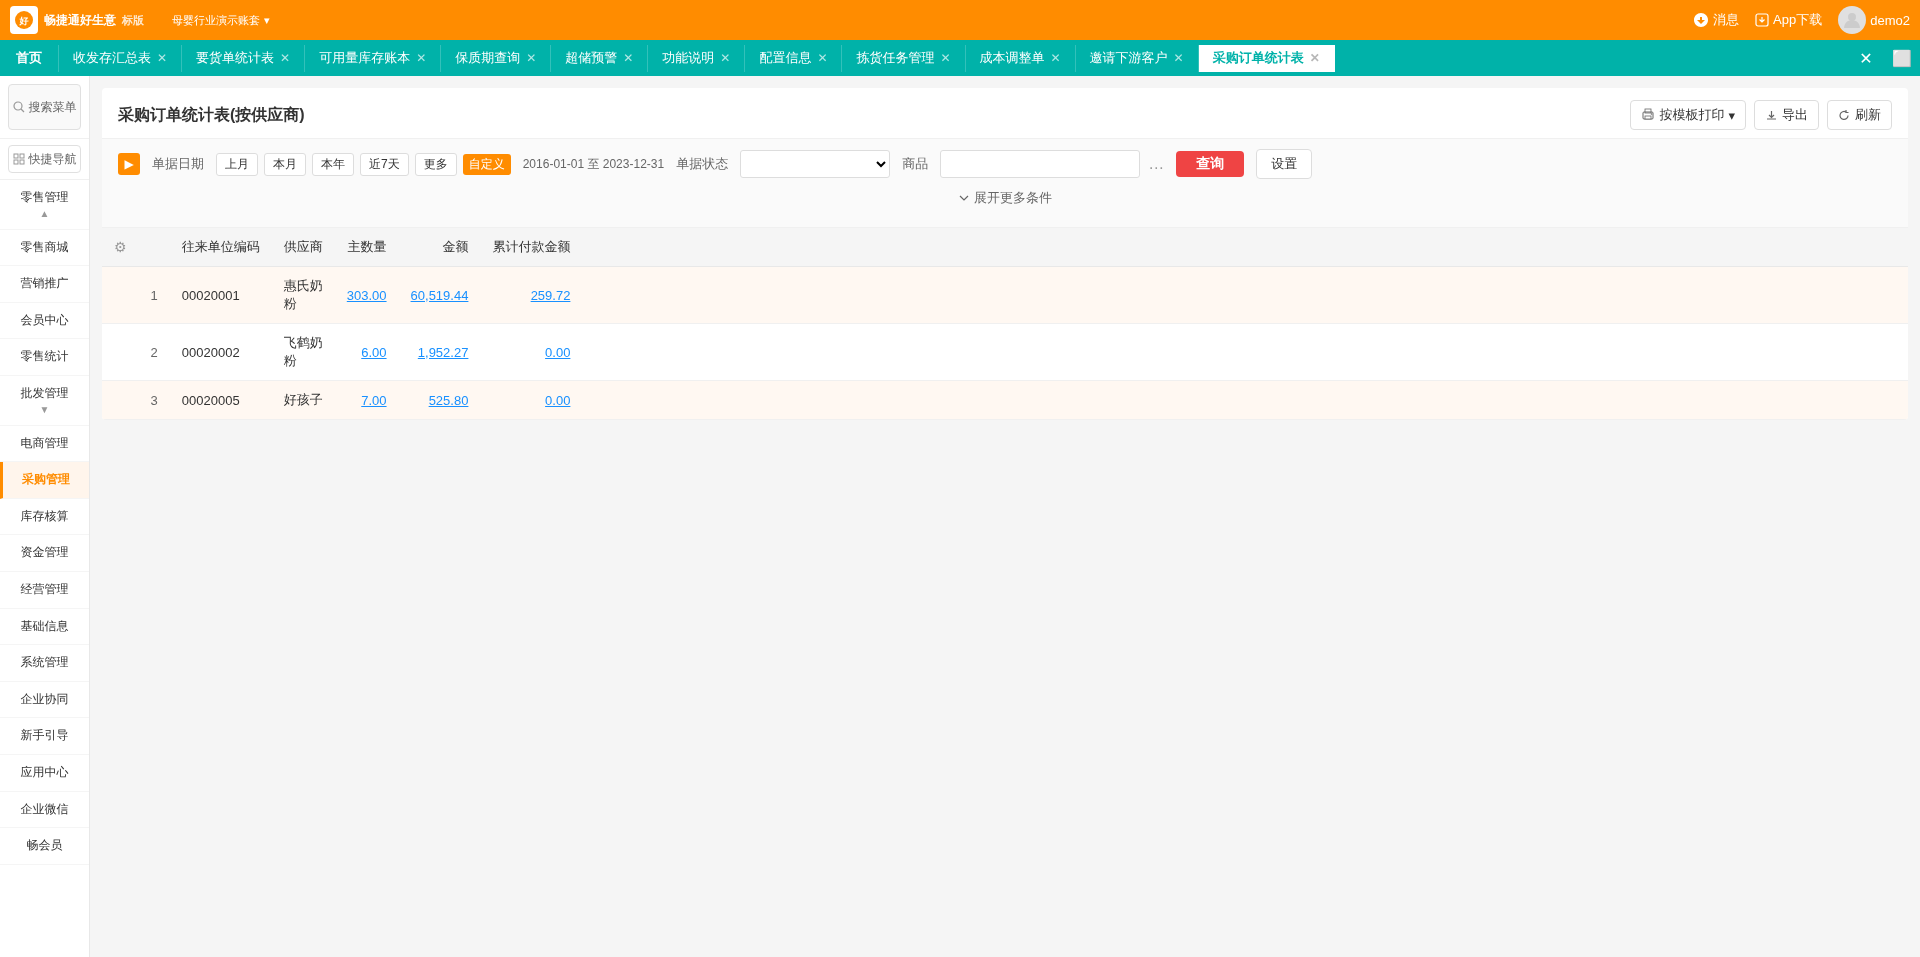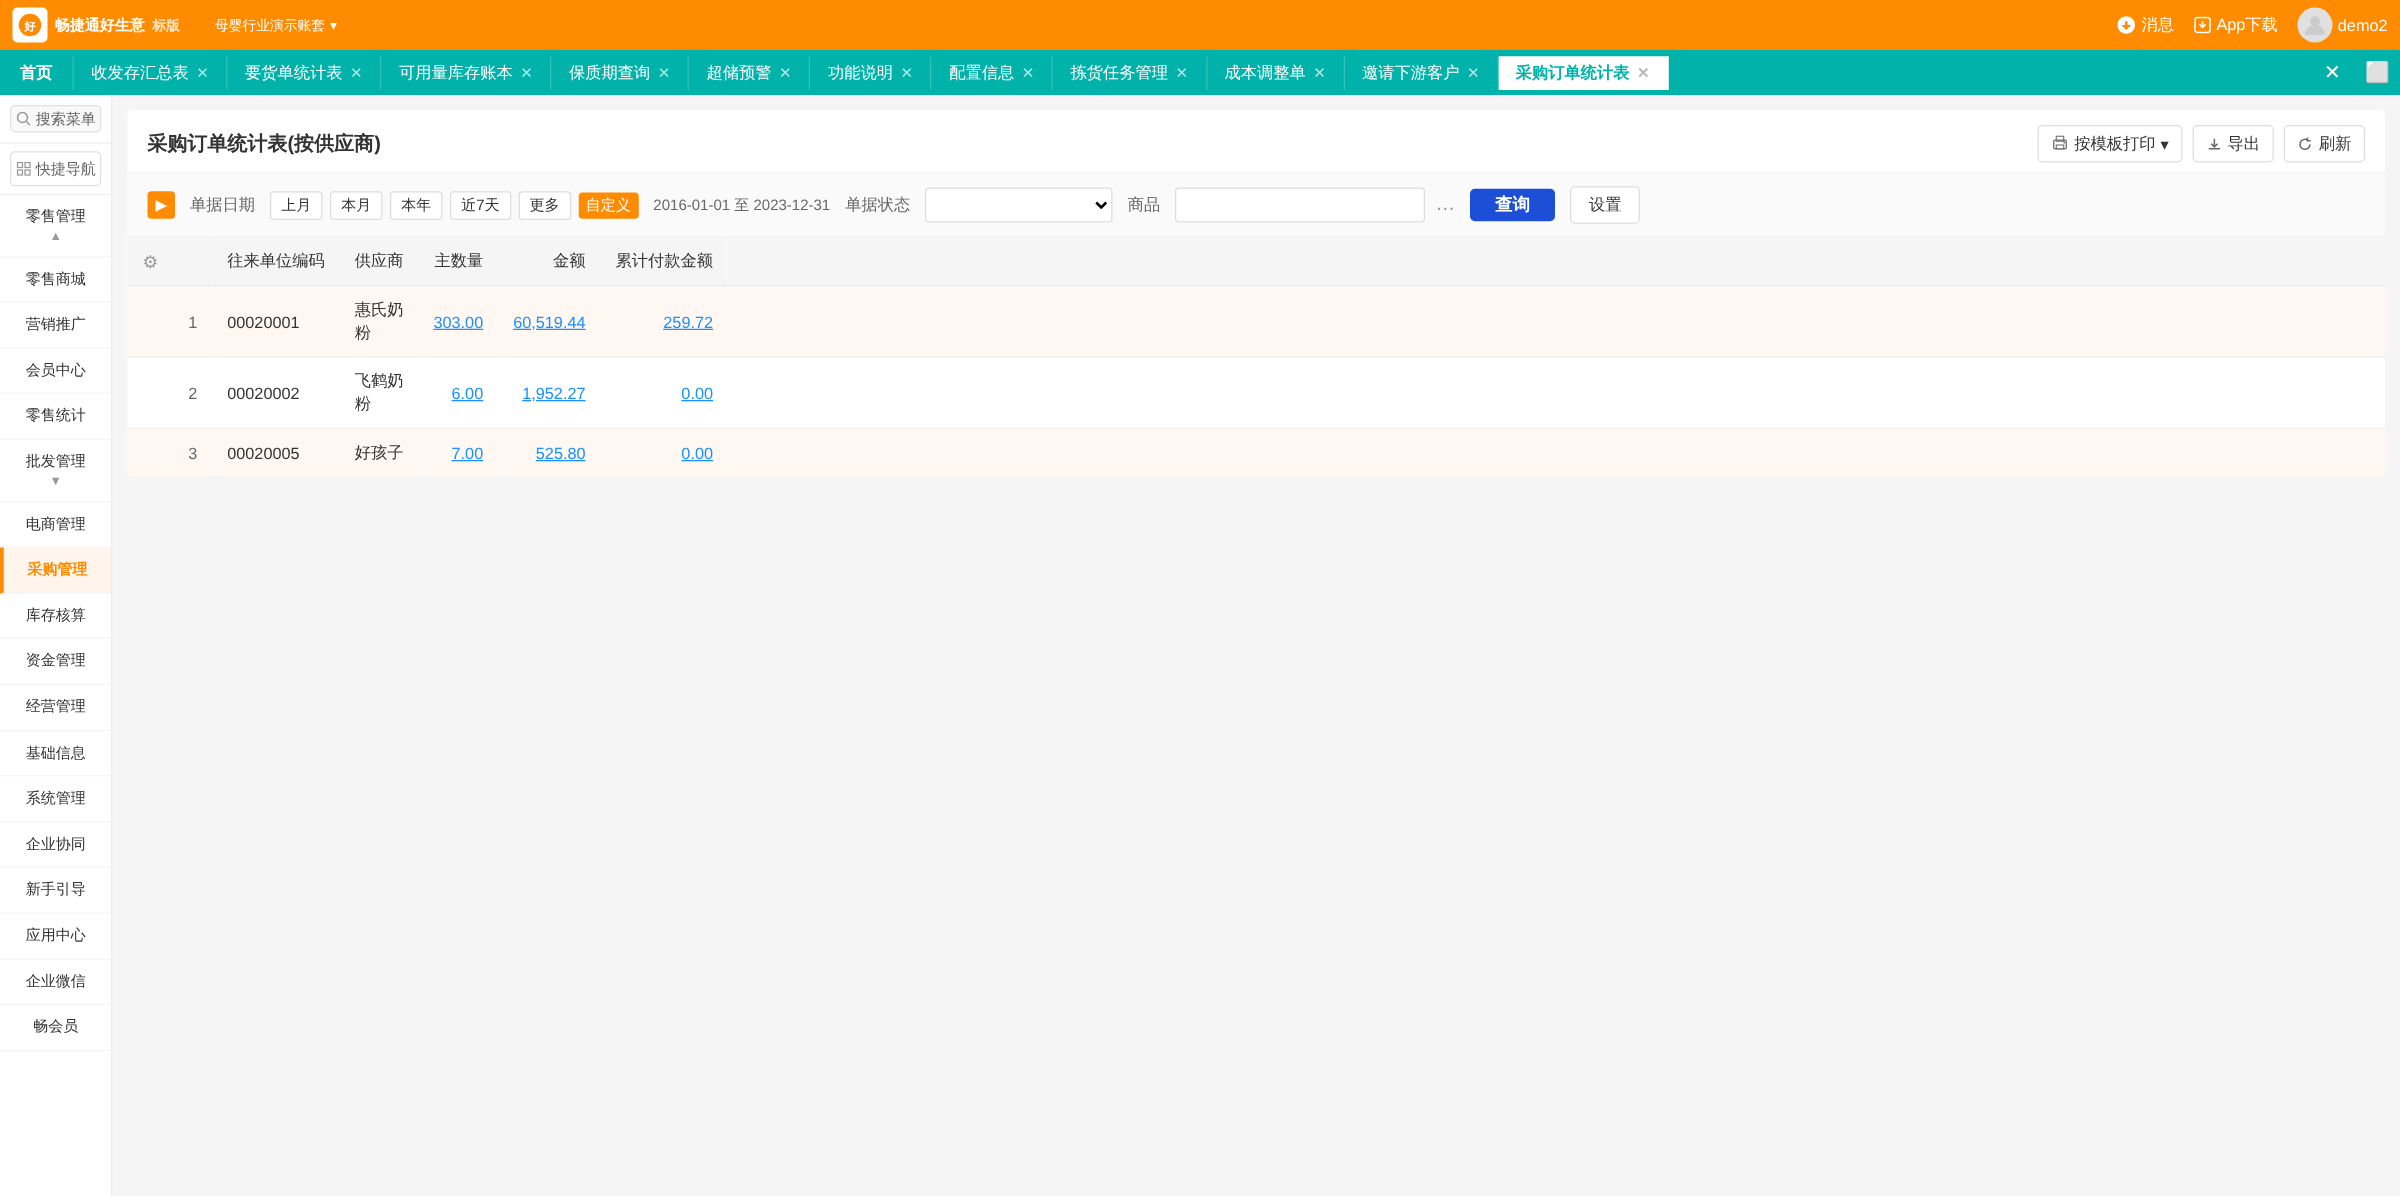--- a/index.html
+++ b/index.html
@@ -66,21 +66,21 @@
       flex-direction: column;
       flex-shrink: 0;
       overflow-y: auto;
     }
     .sidebar-search {
       padding: 8px;
       border-bottom: 1px solid #f0f0f0;
     }
     .sidebar-search-btn {
       width: 100%;
-      height: 22px;
+      height: 46px;
       border: 1px solid #e0e0e0;
       border-radius: 4px;
       background: #f9f9f9;
       display: flex;
       align-items: center;
       justify-content: center;
       gap: 4px;
       cursor: pointer;
       font-size: 12px;
       color: #666;
@@ -176,21 +176,21 @@
     .filter-date-group { display: flex; align-items: center; gap: 6px; font-size: 13px; }
     .date-btn { padding: 2px 8px; border: 1px solid #ddd; border-radius: 3px; cursor: pointer; background: #fff; font-size: 12px; color: #333; }
     .date-custom { display: inline-flex; align-items: center; padding: 2px 6px; background: #ff8c00; border-radius: 3px; color: #fff; font-size: 12px; }
     .date-range { font-size: 12px; color: #666; }
     .filter-status-label { font-size: 13px; color: #666; white-space: nowrap; }
     .filter-select { height: 28px; border: 1px solid #ddd; border-radius: 3px; padding: 0 8px; font-size: 13px; min-width: 150px; background: #fff; }
     .filter-goods-label { font-size: 13px; color: #666; white-space: nowrap; }
     .filter-goods-input { height: 28px; border: 1px solid #ddd; border-radius: 3px; padding: 0 8px; font-size: 13px; min-width: 200px; }
     .filter-more-btn { display: flex; align-items: center; gap: 4px; cursor: pointer; font-size: 13px; color: #666; margin: 0 auto; padding: 6px 16px; }
     .search-btn {
-      background: #1d4ed8; color: #fff; border: none; border-radius: 4px;
+      background: #ef4444; color: #fff; border: none; border-radius: 4px;
       padding: 4px 20px; font-size: 14px; cursor: pointer; font-weight: bold; text-align: center;
     }
     .settings-btn {
       background: #fff; color: #333; border: 1px solid #ddd; border-radius: 4px;
       padding: 5px 14px; font-size: 13px; cursor: pointer;
     }
 
     
     .table-wrapper { padding: 0; }
     table { width: 100%; border-collapse: collapse; font-size: 13px; }
@@ -477,20 +477,28 @@
           </select>
 
           <span class="filter-goods-label">商品</span>
           <input class="filter-goods-input" type="text" style="">
           <span style="cursor:pointer;color:#999;font-size:16px;margin-left:-4px;">…</span>
 
           <button class="search-btn">查询</button>
           <button class="settings-btn">设置</button>
         </div>
 
+        <div class="expand-row">
+          <div class="filter-more-btn">
+            <svg width="12" height="12" viewBox="0 0 12 12">
+                <polyline points="2,4 6,8 10,4" fill="none" stroke="#666" stroke-width="1.2"></polyline>
+              </svg>
+            <span>展开更多条件</span>
+          </div>
+        </div>
       </div>
 
       <div class="table-wrapper">
         <table>
           <thead>
             <tr>
               <th class="settings-col">
                 <span class="settings-icon">⚙</span>
               </th>
               <th class="num"></th>

